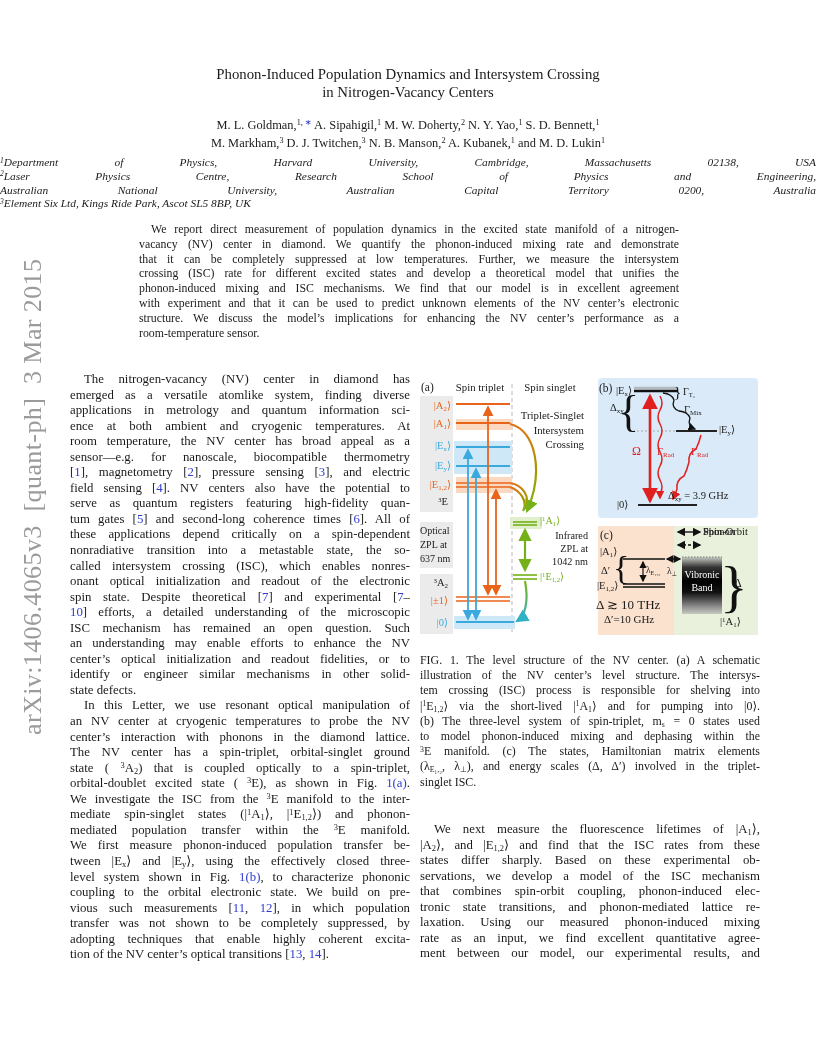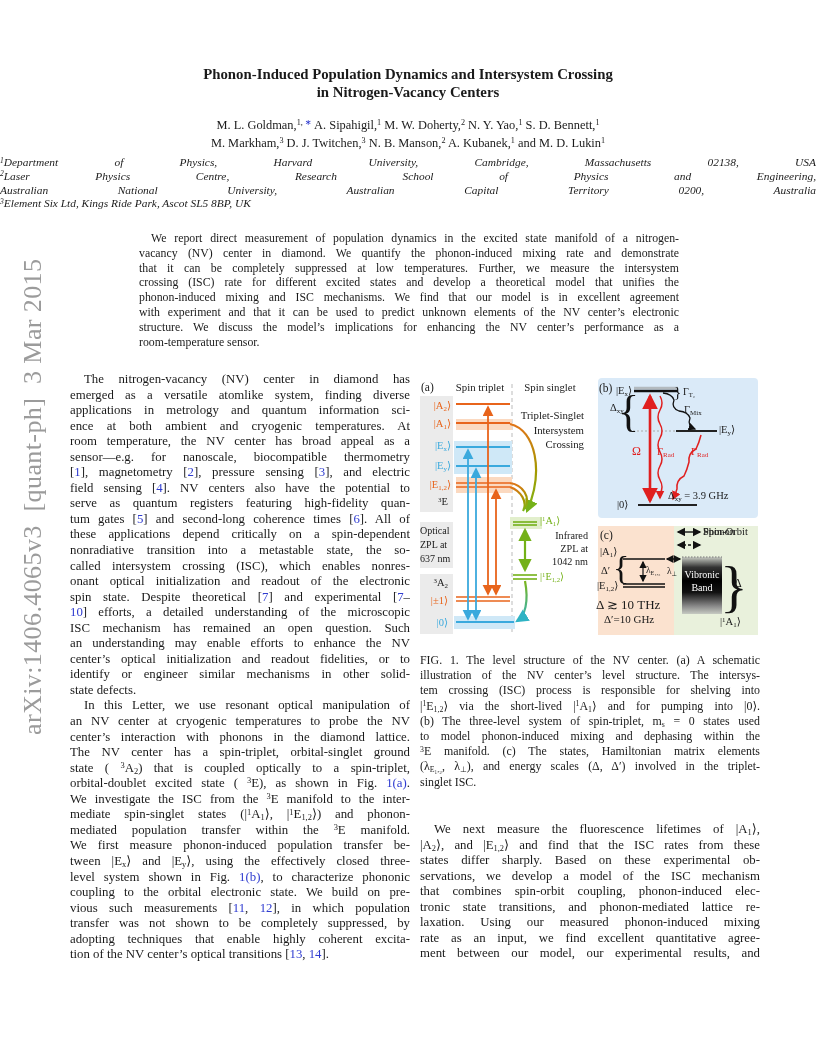--- a/index.html
+++ b/index.html
@@ -11,34 +11,34 @@
   .abs{position:absolute;}
   sup{font-size:0.66em;line-height:0;vertical-align:baseline;position:relative;top:-0.45em;}
   sub{font-size:0.66em;line-height:0;vertical-align:baseline;position:relative;top:0.25em;}
   .blue{color:#2e3bd0;}
   
   .watermark{
     position:absolute;left:18px;top:735px;transform:rotate(-90deg);transform-origin:0 0;
     font-size:26px;color:#9b9b9b;white-space:pre;letter-spacing:0.4px;
   }
   
-  .title{left:0;top:66px;width:816px;text-align:center;font-weight:bold;font-size:14.8px;line-height:17.6px;}
+  .title{left:0;top:66px;width:816px;text-align:center;font-weight:normal;font-size:14.8px;line-height:17.6px;}
   .authors{left:0;top:116px;width:816px;text-align:center;font-size:12.4px;line-height:18px;}
   .affils{left:0;top:156px;width:816px;text-align:center;font-style:italic;font-size:11.4px;line-height:13.8px;}
   
   .abstract{left:139px;top:222px;width:540px;font-size:11.8px;line-height:14.8px;}
   
   .col{font-size:12.8px;line-height:15.55px;}
   .col-left{left:70px;top:372px;width:340px;}
   .caption{left:420px;top:653px;width:340px;font-size:11.9px;line-height:15.2px;}
   .col-right-para{left:420px;top:822px;width:340px;}
   .line{text-align:justify;text-align-last:justify;}
   .line.last{text-align-last:left;}
   .para[data-indent="true"] .line:first-child{text-indent:14px;}
-  .abstract .line:first-child{text-indent:12px;margin-top:9px;}
+  .abstract .line:first-child{text-indent:12px;}
   
   .figure{left:420px;top:376px;width:340px;height:272px;}
   .figure svg{position:absolute;left:0;top:0;}
   .flabel{position:absolute;white-space:nowrap;font-size:10.5px;line-height:12px;}
   .flabel.block{white-space:normal;}
   .orange{color:#e8641b;}
   .cyan{color:#3aa9dd;}
   .green{color:#74b118;}
   .red-t{color:#e01f1f;}
   .white-t{color:#ffffff;}

